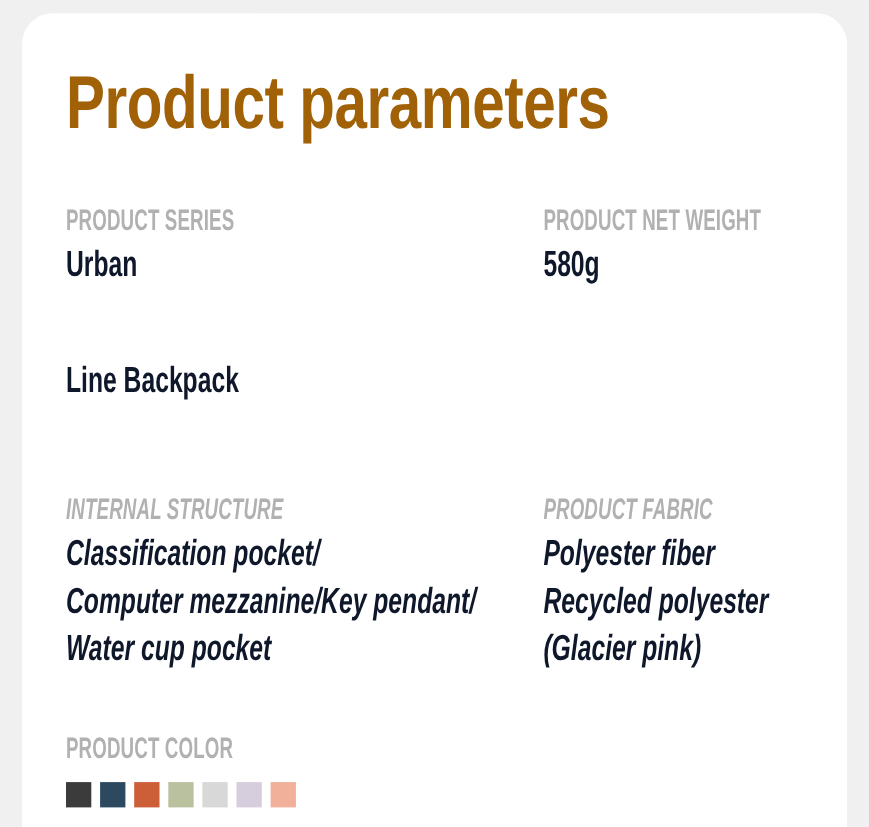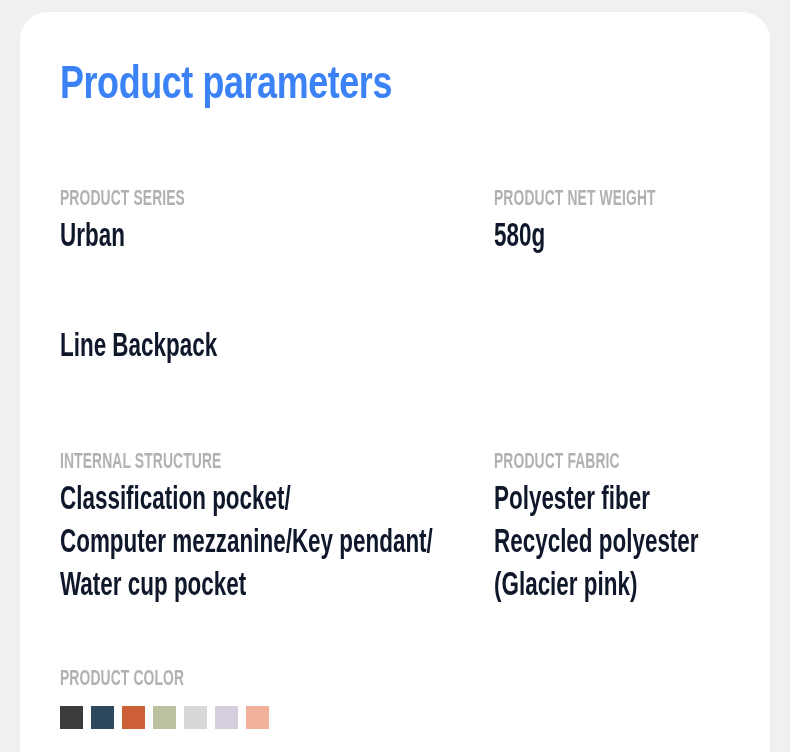--- a/index.html
+++ b/index.html
@@ -20,35 +20,35 @@
   }
   .cond {
     display: inline-block;
     transform-origin: left top;
     white-space: nowrap;
   }
   .title {
     position: absolute;
     left: 40px; top: 47px;
     margin: 0;
-    font-size: 46px;
+    font-size: 68px;
     line-height: 1;
     font-weight: 700;
-    color: #3b82f6;
+    color: #a16207;
   }
   .title .cond { transform: scaleX(0.78); letter-spacing: -0.5px; }
   .cell { position: absolute; }
   .cl { left: 40px; }
   .cr { left: 474px; }
   .r1 { top: 175px; }
   .r2 { top: 307px; }
-  .r3 { top: 438px; }
+  .r3 { top: 438px; font-style: italic; }
   .r4 { top: 655px; }
   .param-label {
-    font-size: 22px;
+    font-size: 27px;
     line-height: 1;
     font-weight: 700;
     color: #b1b1b1;
   }
   .param-label .cond { transform: scaleX(0.63); letter-spacing: 0.2px; }
   .param-value {
     margin-top: 4px;
     font-size: 33px;
     line-height: 43px;
     font-weight: 700;

